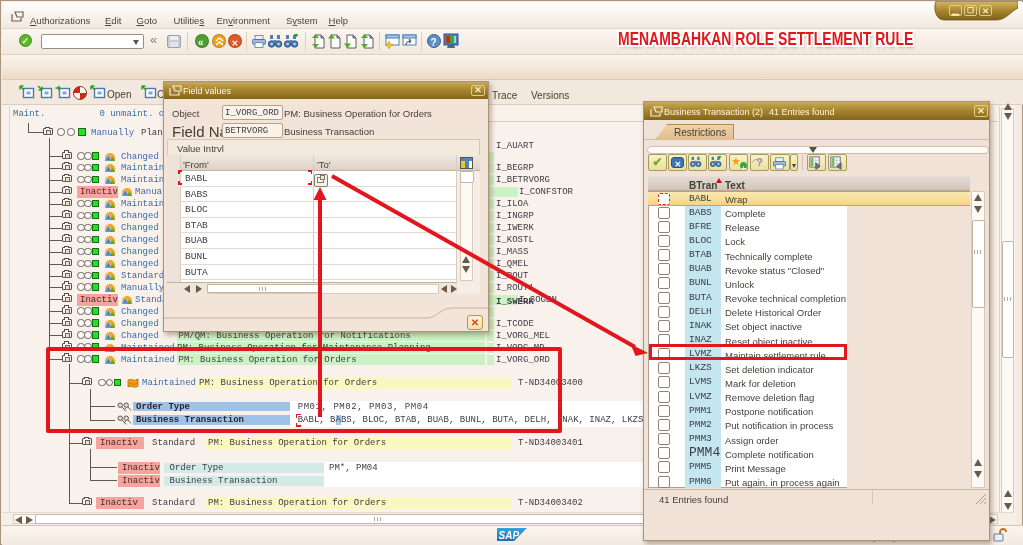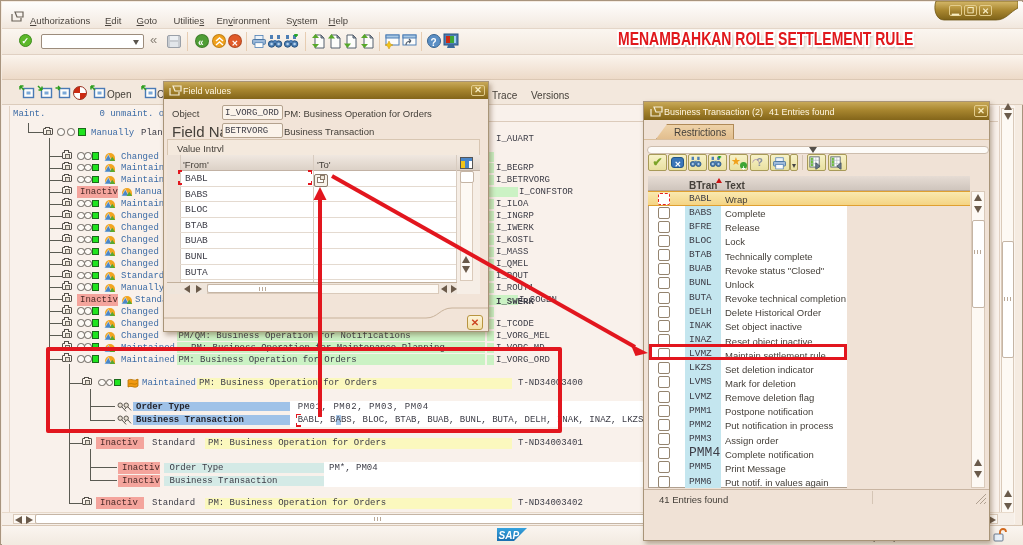--- a/index.html
+++ b/index.html
@@ -180,21 +180,21 @@
 <div class="circ" style="left:76px;top:151.0px"></div>
     <div class="circ" style="left:83px;top:151.0px"></div>
 <div class="gsq" style="left:90.5px;top:151.0px"></div>
 <svg class="a" style="left:103px;top:149.5px" width="12" height="11" viewBox="0 0 12 11">
       <path d="M1 7a5 5 0 0 1 10 0v3H1z" fill="#F2A51F"></path>
       <path d="M0.5 10 4.4 3.4 7.8 10Z" fill="#4A86C8" stroke="#E8F2FA" stroke-width="0.5"></path>
       <path d="M5.6 10 8.3 5.8 11.2 10Z" fill="#58A832"></path>
     </svg>
 <div class="a mono blue" style="left:120px;top:149.5px;">Changed</div>
 <div class="a" style="left:486px;top:150.5px;width:7px;height:10px;background:#CBF2C4"></div>
-<div class="a mono" style="left:495px;top:132px;">I_AUART</div>
+<div class="a mono" style="left:495px;top:139px;">I_AUART</div>
 <div class="a" style="left:48px;top:166.9px;width:13px;height:1px;background:#5A5A52"></div>
 <div class="fold" style="left:61px;top:162.4px"></div>
 <div class="circ" style="left:76px;top:162.9px"></div>
     <div class="circ" style="left:83px;top:162.9px"></div>
 <div class="gsq" style="left:90.5px;top:162.9px"></div>
 <svg class="a" style="left:103px;top:161.4px" width="12" height="11" viewBox="0 0 12 11">
       <path d="M1 7a5 5 0 0 1 10 0v3H1z" fill="#F2A51F"></path>
       <path d="M0.5 10 4.4 3.4 7.8 10Z" fill="#4A86C8" stroke="#E8F2FA" stroke-width="0.5"></path>
       <path d="M5.6 10 8.3 5.8 11.2 10Z" fill="#58A832"></path>
     </svg>
@@ -389,21 +389,21 @@
     <div class="circ" style="left:83px;top:342.2px"></div>
 <div class="gsq" style="left:90.5px;top:342.2px"></div>
 <svg class="a" style="left:103px;top:340.7px" width="12" height="11" viewBox="0 0 12 11">
       <path d="M1 7a5 5 0 0 1 10 0v3H1z" fill="#F2A51F"></path>
       <path d="M0.5 10 4.4 3.4 7.8 10Z" fill="#4A86C8" stroke="#E8F2FA" stroke-width="0.5"></path>
       <path d="M5.6 10 8.3 5.8 11.2 10Z" fill="#58A832"></path>
     </svg>
 <div class="a mono blue" style="left:120px;top:340.7px;">Maintained</div>
 <div class="a" style="left:486px;top:341.7px;width:7px;height:10px;background:#CBF2C4"></div>
 <div class="a" style="left:176px;top:341.2px;width:308px;height:11px;background:#CBF2C4"></div>
-<div class="a mono" style="left:190px;top:340.7px;">PM: Business Operation for Maintenance Planning</div>
+<div class="a mono" style="left:176px;top:340.7px;">PM: Business Operation for Maintenance Planning</div>
 <div class="a mono" style="left:495px;top:340.7px;">I_VORG_MD</div>
 <div class="a" style="left:48px;top:358.1px;width:13px;height:1px;background:#5A5A52"></div>
 <div class="fold" style="left:61px;top:353.6px"></div>
 <div class="circ" style="left:76px;top:354.1px"></div>
     <div class="circ" style="left:83px;top:354.1px"></div>
 <div class="gsq" style="left:90.5px;top:354.1px"></div>
 <svg class="a" style="left:103px;top:352.6px" width="12" height="11" viewBox="0 0 12 11">
       <path d="M1 7a5 5 0 0 1 10 0v3H1z" fill="#F2A51F"></path>
       <path d="M0.5 10 4.4 3.4 7.8 10Z" fill="#4A86C8" stroke="#E8F2FA" stroke-width="0.5"></path>
       <path d="M5.6 10 8.3 5.8 11.2 10Z" fill="#58A832"></path>
@@ -739,21 +739,21 @@
 <div class="a mono" style="left:45px;top:331.05px;font-size:9.5px">PMM3</div>
 <div class="a sans" style="left:81px;top:331.55px;font-size:9.5px">Assign order</div>
 <div class="cb" style="left:14px;top:345.20000000000005px"></div>
 <div class="a mono" style="left:45px;top:345.20000000000005px;font-size:13px">PMM4</div>
 <div class="a sans" style="left:81px;top:345.70000000000005px;font-size:9.5px">Complete notification</div>
 <div class="cb" style="left:14px;top:359.35px"></div>
 <div class="a mono" style="left:45px;top:359.35px;font-size:9.5px">PMM5</div>
 <div class="a sans" style="left:81px;top:359.85px;font-size:9.5px">Print Message</div>
 <div class="cb" style="left:14px;top:373.5px"></div>
 <div class="a mono" style="left:45px;top:373.5px;font-size:9.5px">PMM6</div>
-<div class="a sans" style="left:81px;top:374.0px;font-size:9.5px">Put notif. in values again</div>
+<div class="a sans" style="left:81px;top:374.0px;font-size:9.5px">Put again. in process again</div>
 <div class="a" style="left:4px;top:386px;width:322px;height:18px;background:#F0E2D6"></div>
 <div class="scrtrack" style="left:327px;top:89px;width:14px;height:297px"></div>
 <div class="trib" style="left:330px;top:92px;border-left:4.5px solid transparent;border-right:4.5px solid transparent;border-bottom:7px solid #6A5A4A"></div>
 <div class="trib" style="left:330px;top:104px;border-left:4.5px solid transparent;border-right:4.5px solid transparent;border-top:7px solid #6A5A4A"></div>
 <div class="scrthumb" style="left:327.5px;top:118px;width:13px;height:88px"></div>
 <div class="grip" style="left:330px;top:148px"></div>
 <div class="trib" style="left:330px;top:357px;border-left:4.5px solid transparent;border-right:4.5px solid transparent;border-bottom:7px solid #6A5A4A"></div>
 <div class="trib" style="left:330px;top:369px;border-left:4.5px solid transparent;border-right:4.5px solid transparent;border-top:7px solid #6A5A4A"></div>
 <div class="a" style="left:0px;top:387px;width:345px;height:1px;background:#C9B5A2"></div>
 <div class="a sans" style="left:15px;top:391px;font-size:9.5px">41 Entries found</div>

